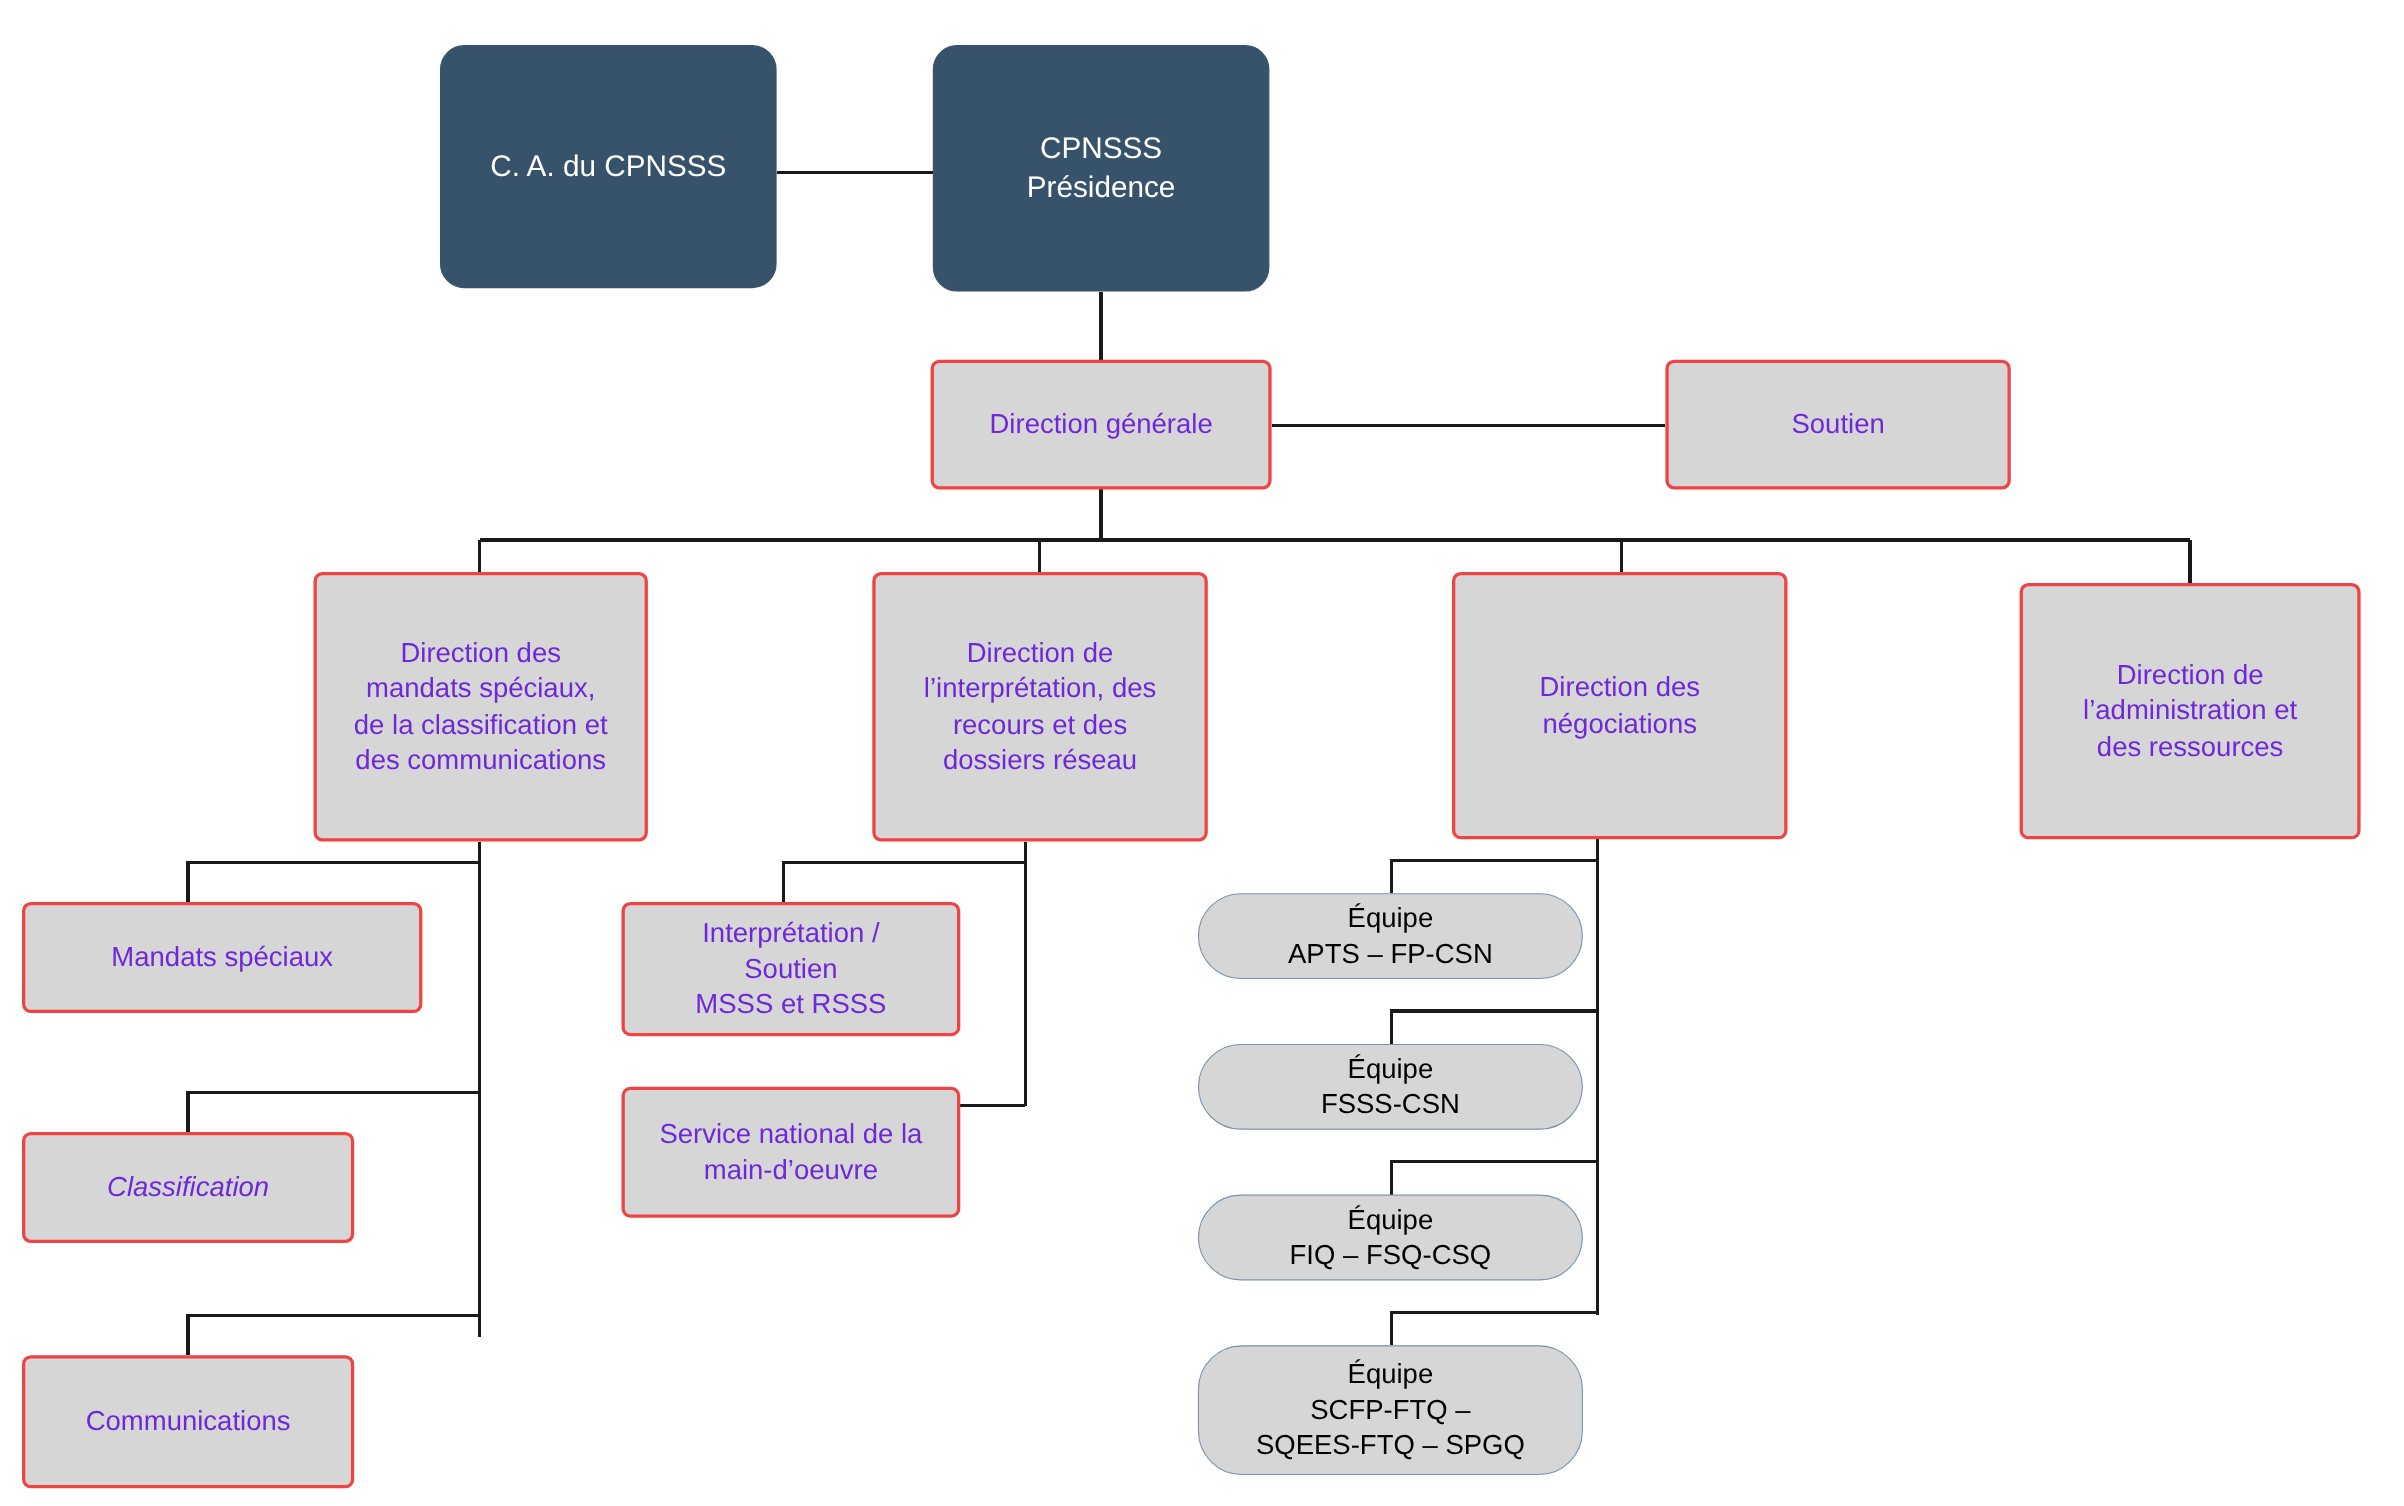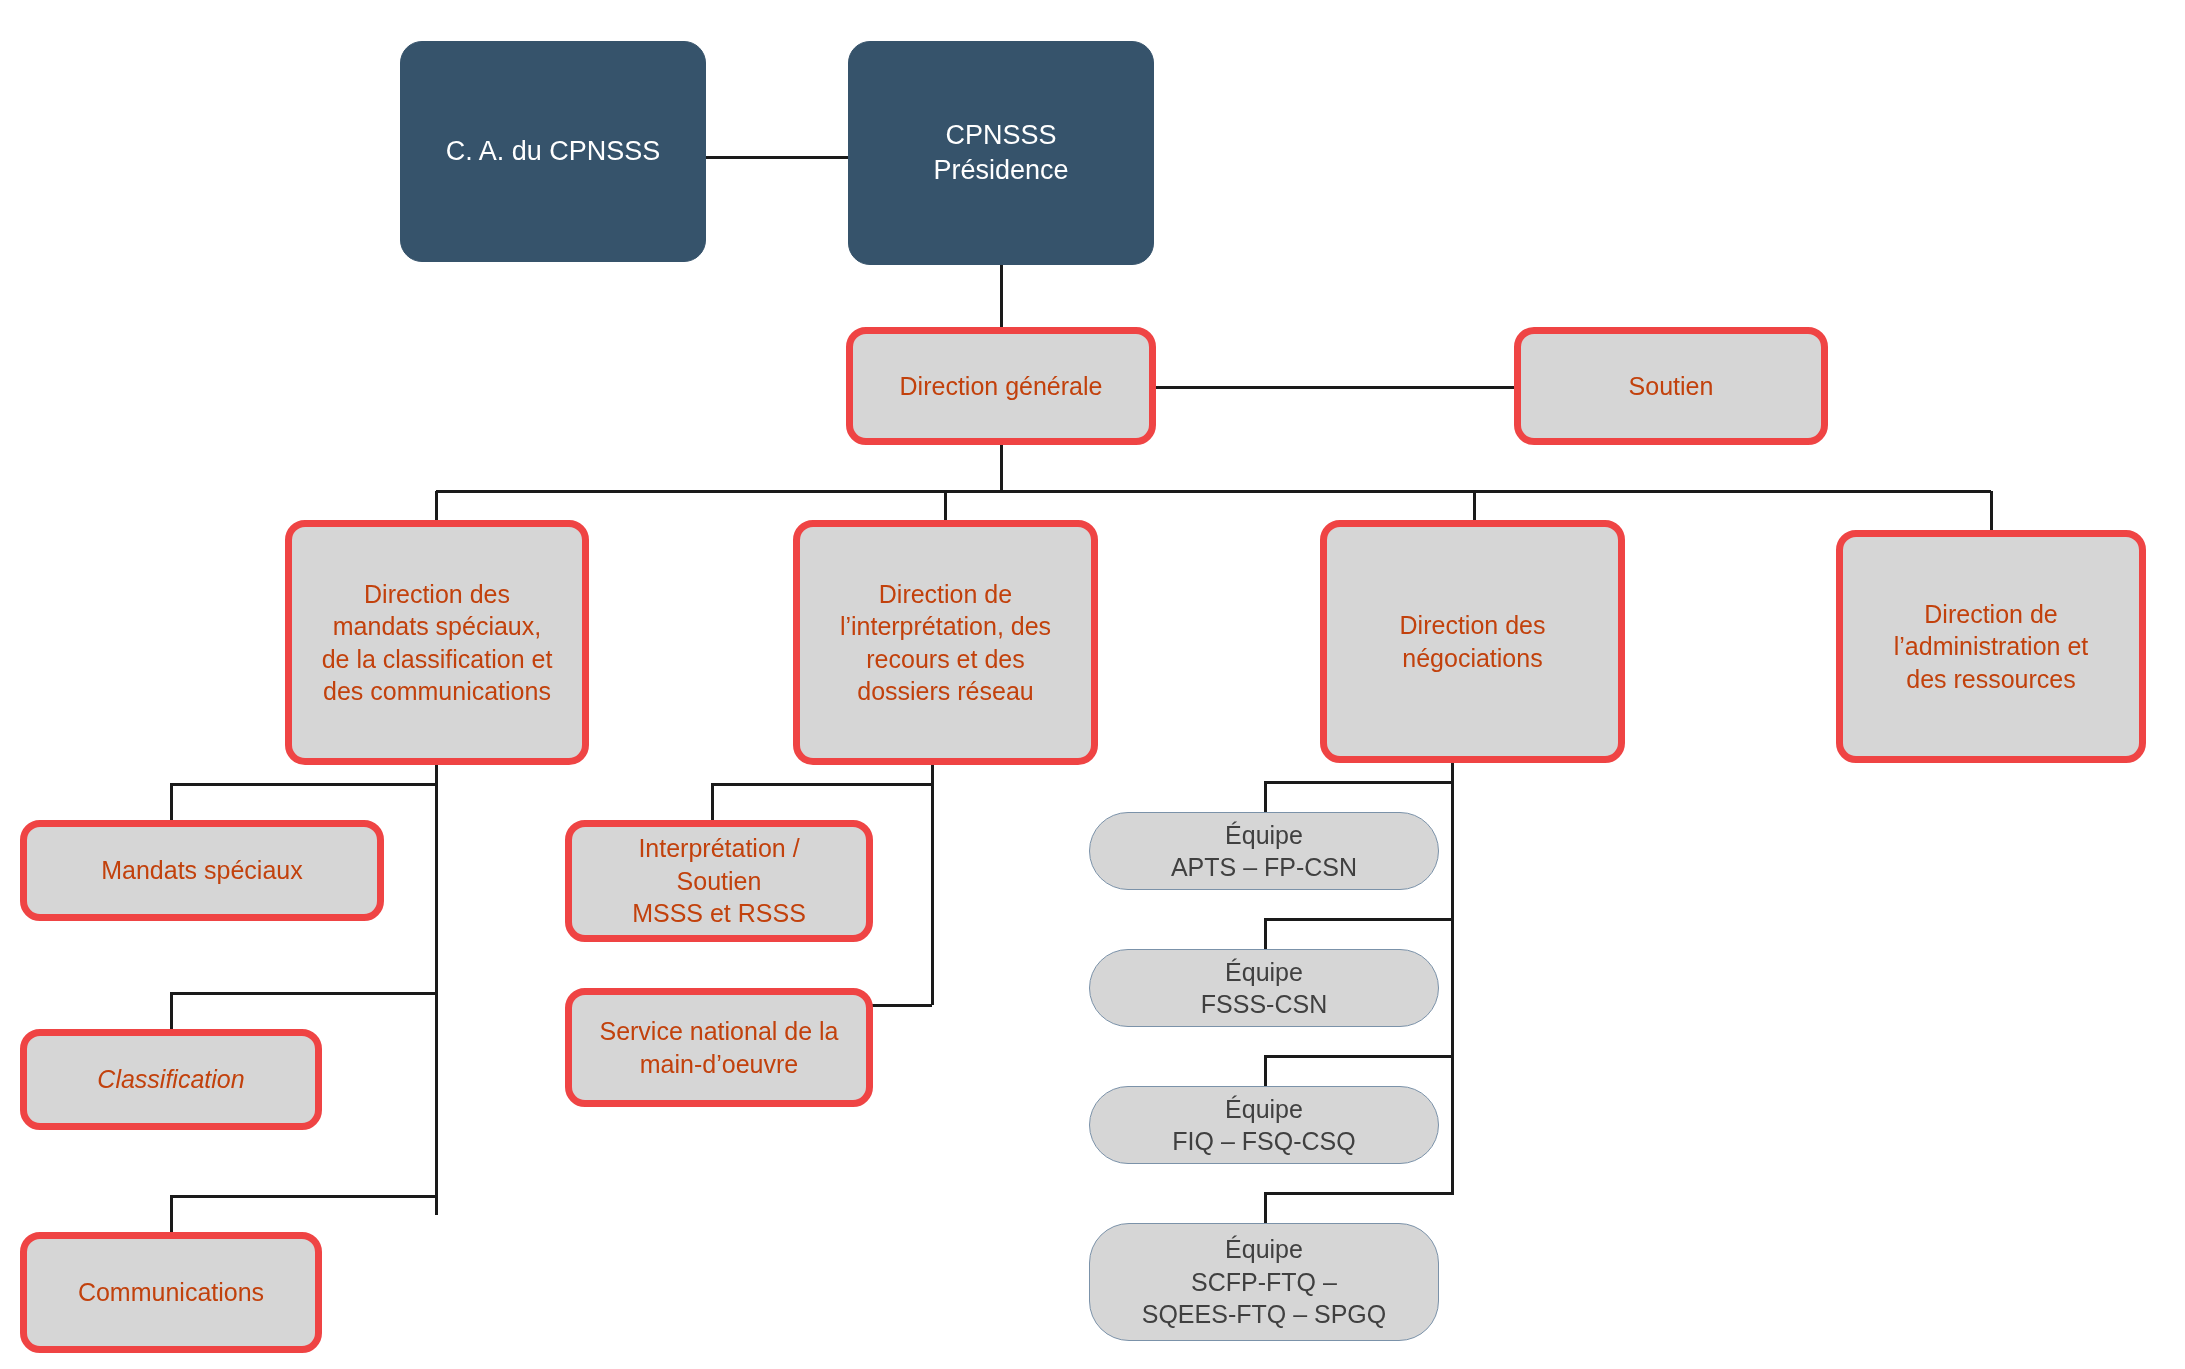--- a/index.html
+++ b/index.html
@@ -46,31 +46,31 @@
   .node.navy {
     background: #36536b;
     border: 1px solid #36536b;
     border-radius: 22px;
     color: #ffffff;
     font-size: 27px;
   }
   
   .node.grey {
     background: #d6d6d6;
-    border: 7px solid #ef4444;
-    border-radius: 20px;
-    color: #c2410c;
+    border: 3px solid #ef4444;
+    border-radius: 8px;
+    color: #6d28d9;
     font-size: 25px;
   }
   
   .node.pill {
     background: #d6d6d6;
     border: 1px solid #7b92a9;
     border-radius: 40px;
-    color: #404040;
+    color: #000000;
     font-size: 25px;
   }
 </style>
 </head>
 <body>
 
 <div id="chart">
 
   <svg id="connectors" viewBox="0 0 2185 1369" width="2185" height="1369" xmlns="http://www.w3.org/2000/svg">
     <g stroke="#1a1a1a" stroke-width="3" fill="none" shape-rendering="crispEdges">

